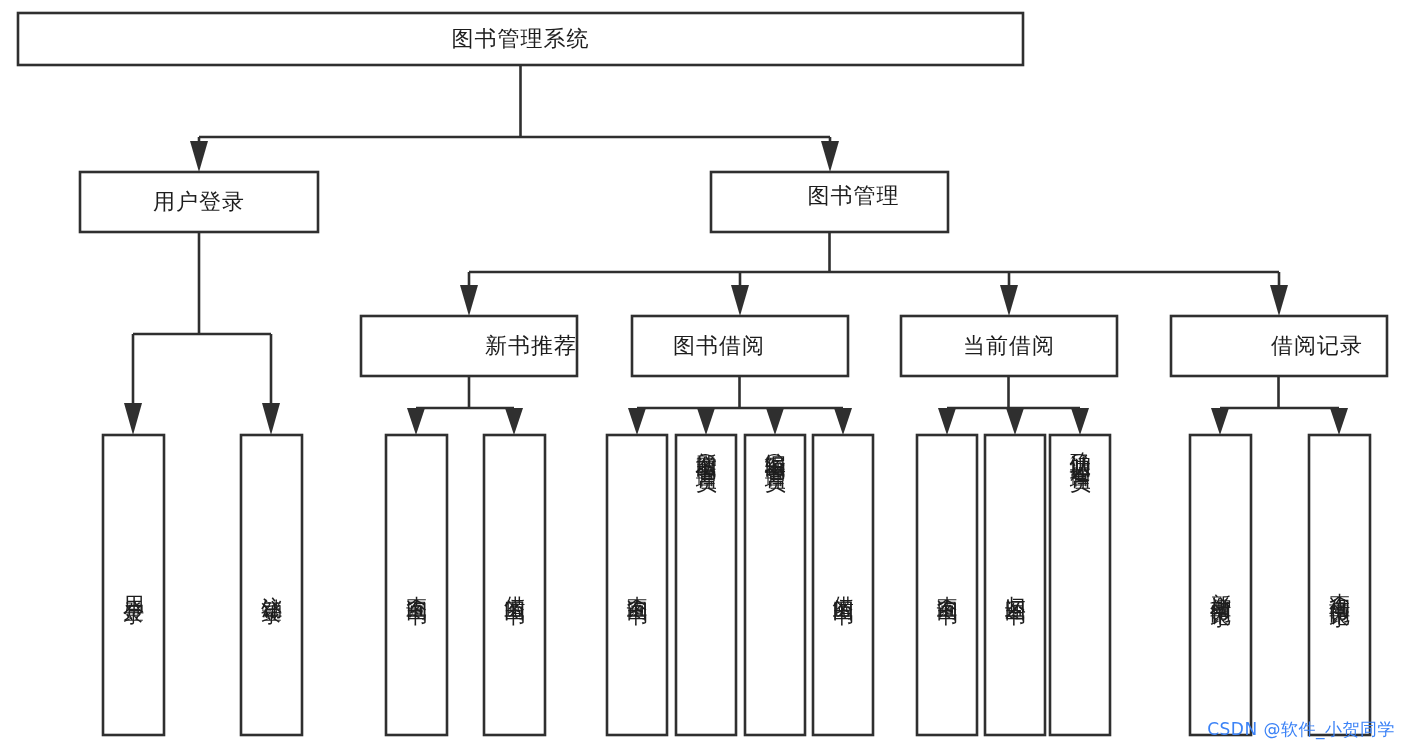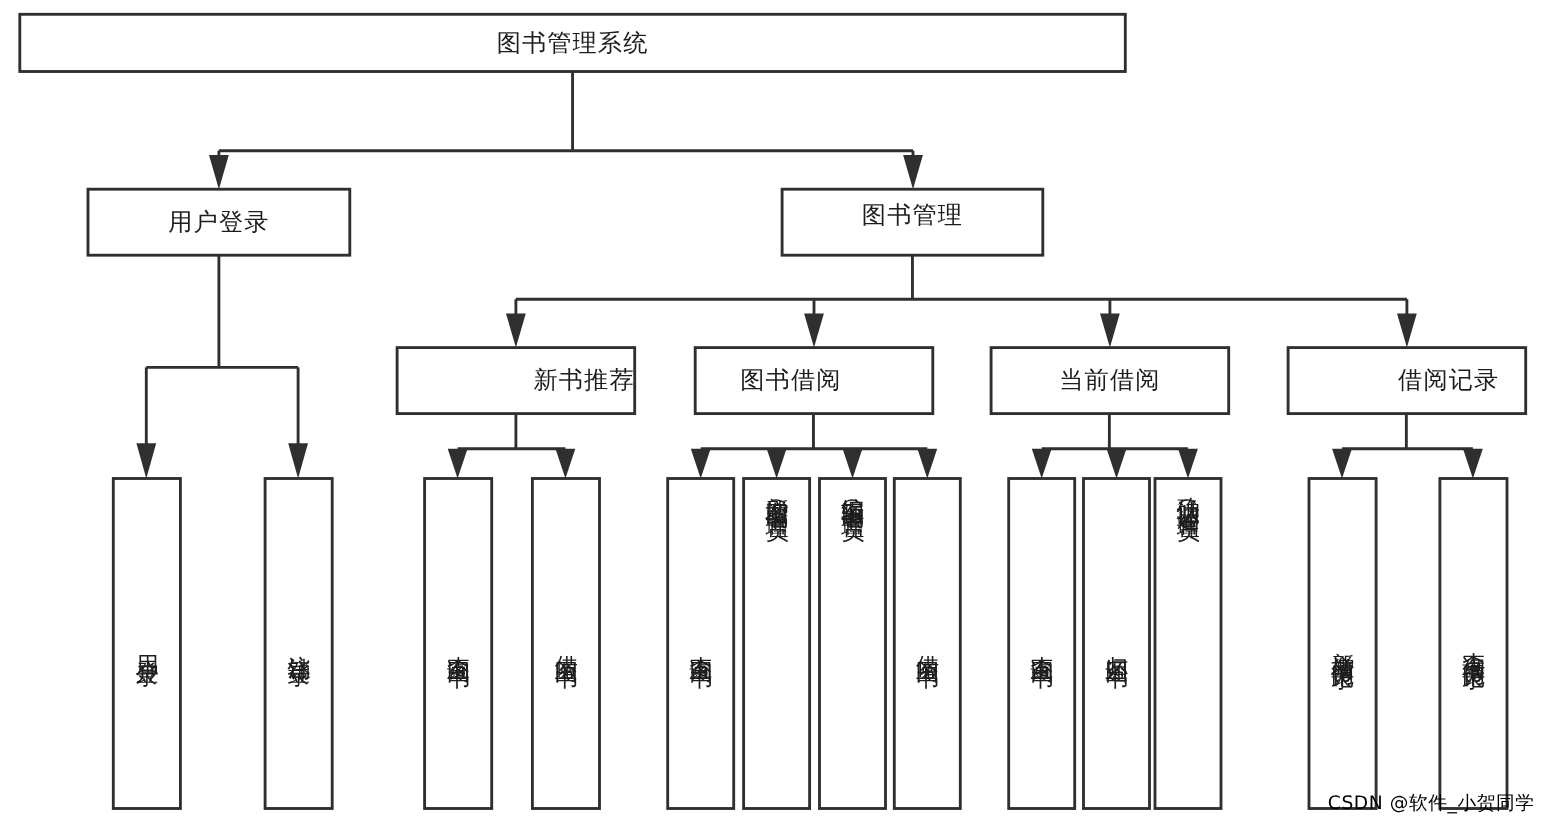--- a/index.html
+++ b/index.html
@@ -70,21 +70,21 @@
     color: #1d1d1d;
     letter-spacing: 1px;
     white-space: nowrap;
   }
   #watermark {
     position: absolute;
     right: 10px;
     bottom: 6px;
     font-family: "DejaVu Sans", "Liberation Sans", sans-serif;
     font-size: 17px;
-    color: #000000;
+    color: #3b82f6;
     letter-spacing: 0.5px;
     white-space: nowrap;
   }
 </style>
 </head>
 <body>
 
 <div id="diagram-root">
 
   <svg id="flowchart" viewBox="0 0 1405 747">
@@ -167,21 +167,21 @@
   </svg>
 
   <div class="hlabel-wrap" style="left:18px; top:13px; width:1005px; height:52px;">
     <span class="hlabel-text">图书管理系统</span>
   </div>
 
   <div class="hlabel-wrap" style="left:80px; top:172px; width:238px; height:60px;">
     <span class="hlabel-text">用户登录</span>
   </div>
 
-  <div class="hlabel-wrap" style="left:711px; top:172px; width:237px; height:48px;">
+  <div class="hlabel-wrap" style="left:711px; top:172px; width:237px; height:48px;padding-left:24px;">
     <span class="hlabel-text">图书管理</span>
   </div>
 
   <div class="hlabel-wrap" style="left:361px; top:316px; width:216px; height:60px;justify-content:flex-end;">
     <span class="hlabel-text">新书推荐</span>
   </div>
 
   <div class="hlabel-wrap" style="left:632px; top:316px; width:174px; height:60px;">
     <span class="hlabel-text">图书借阅</span>
   </div>

